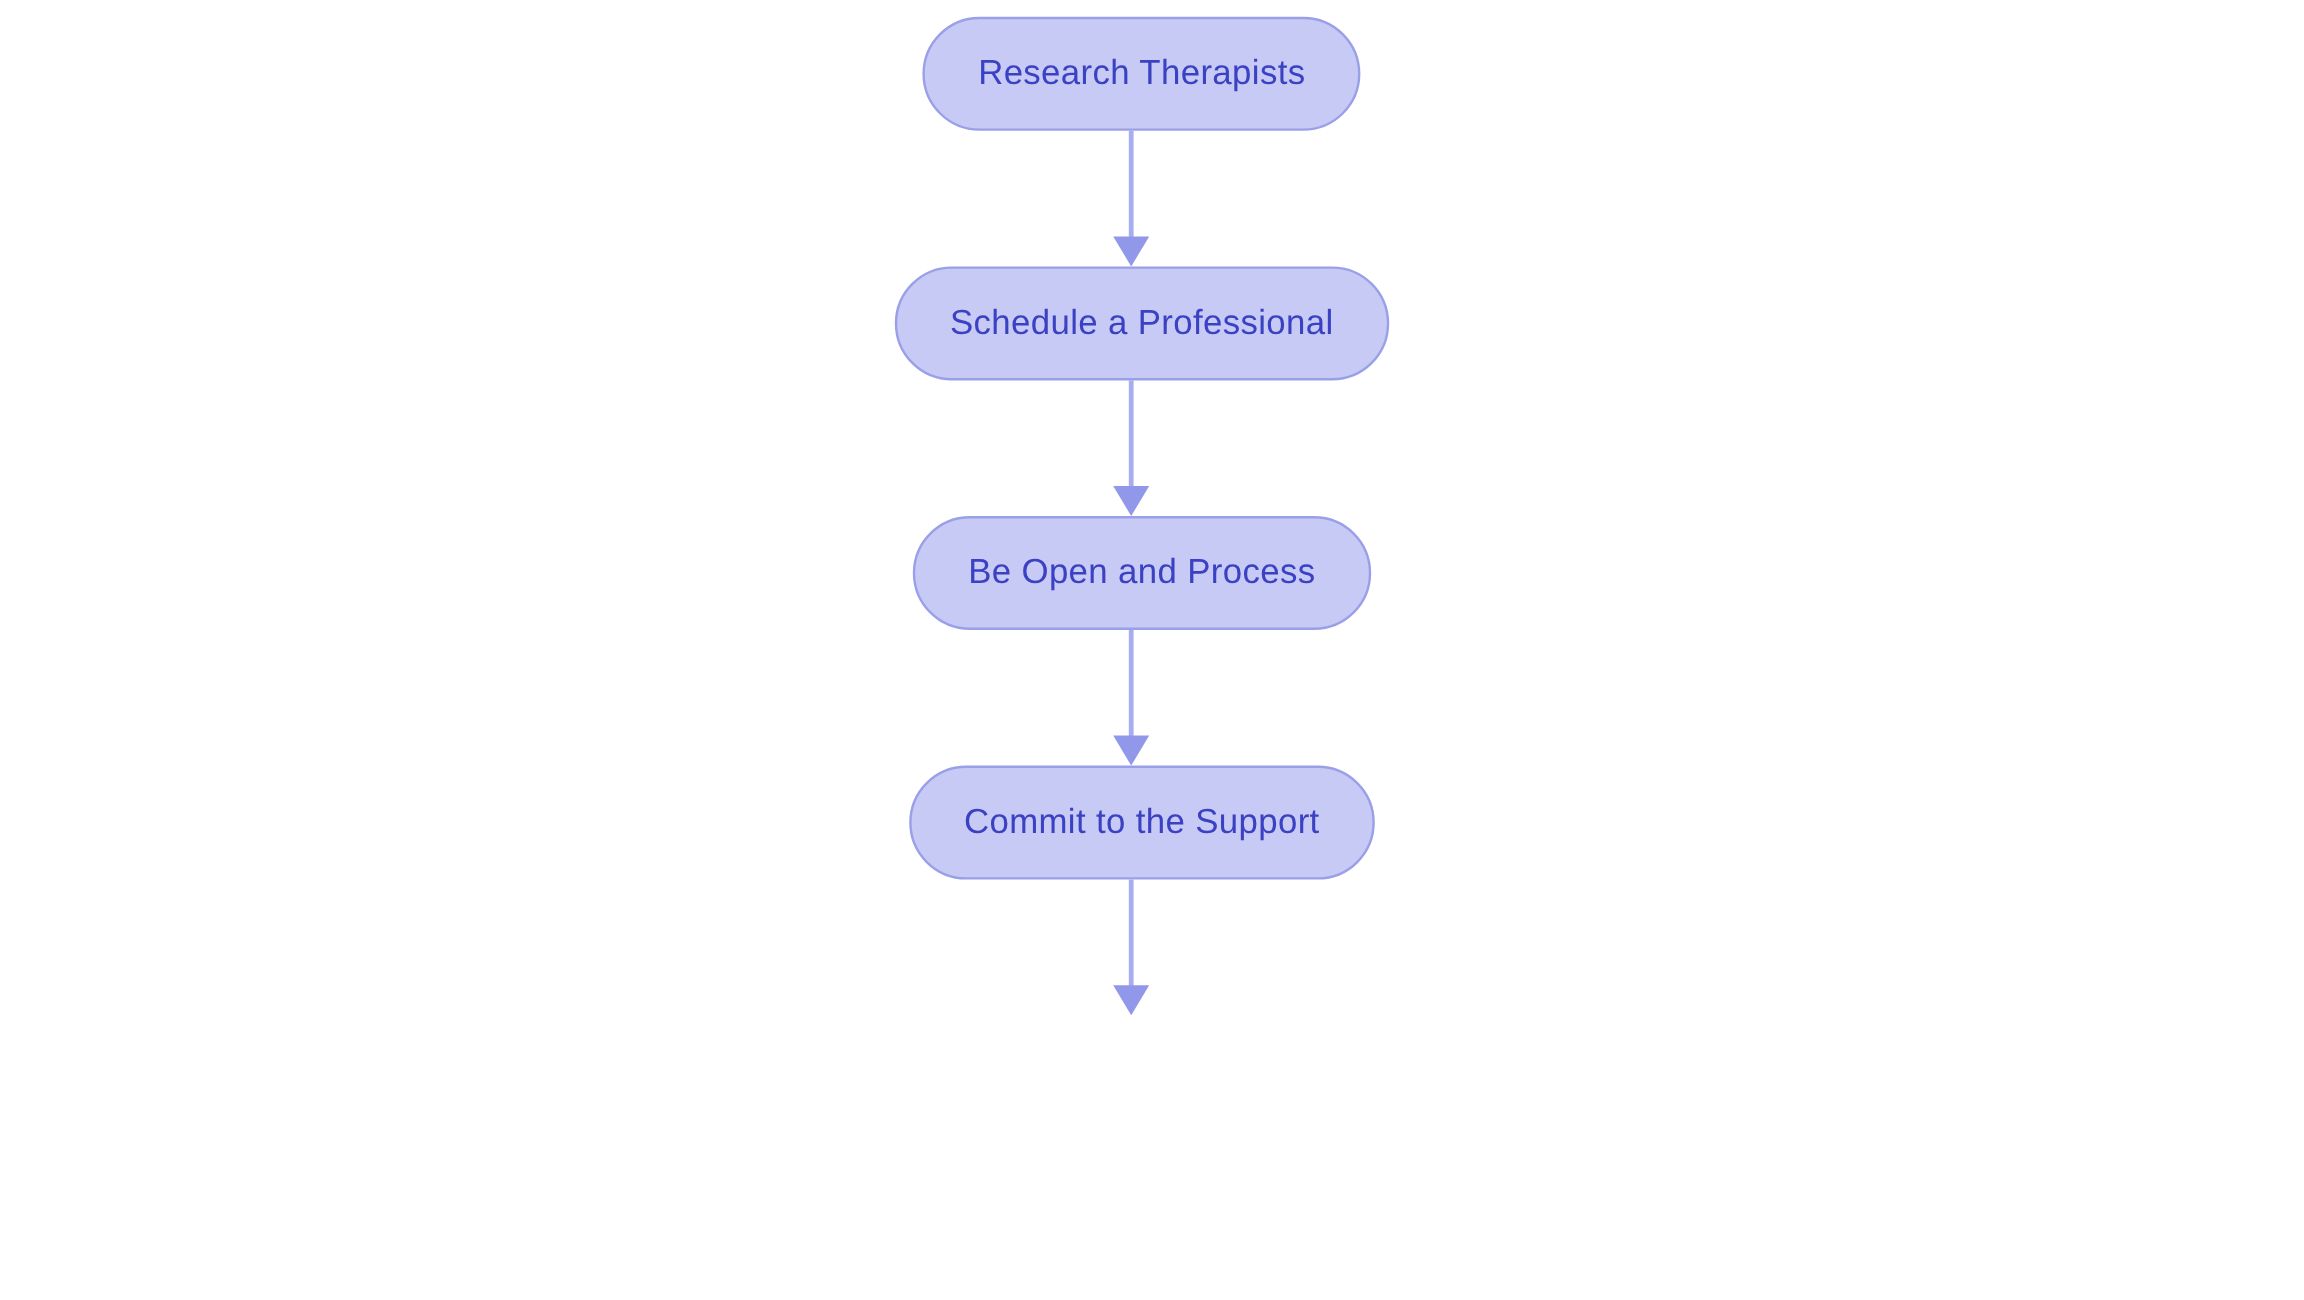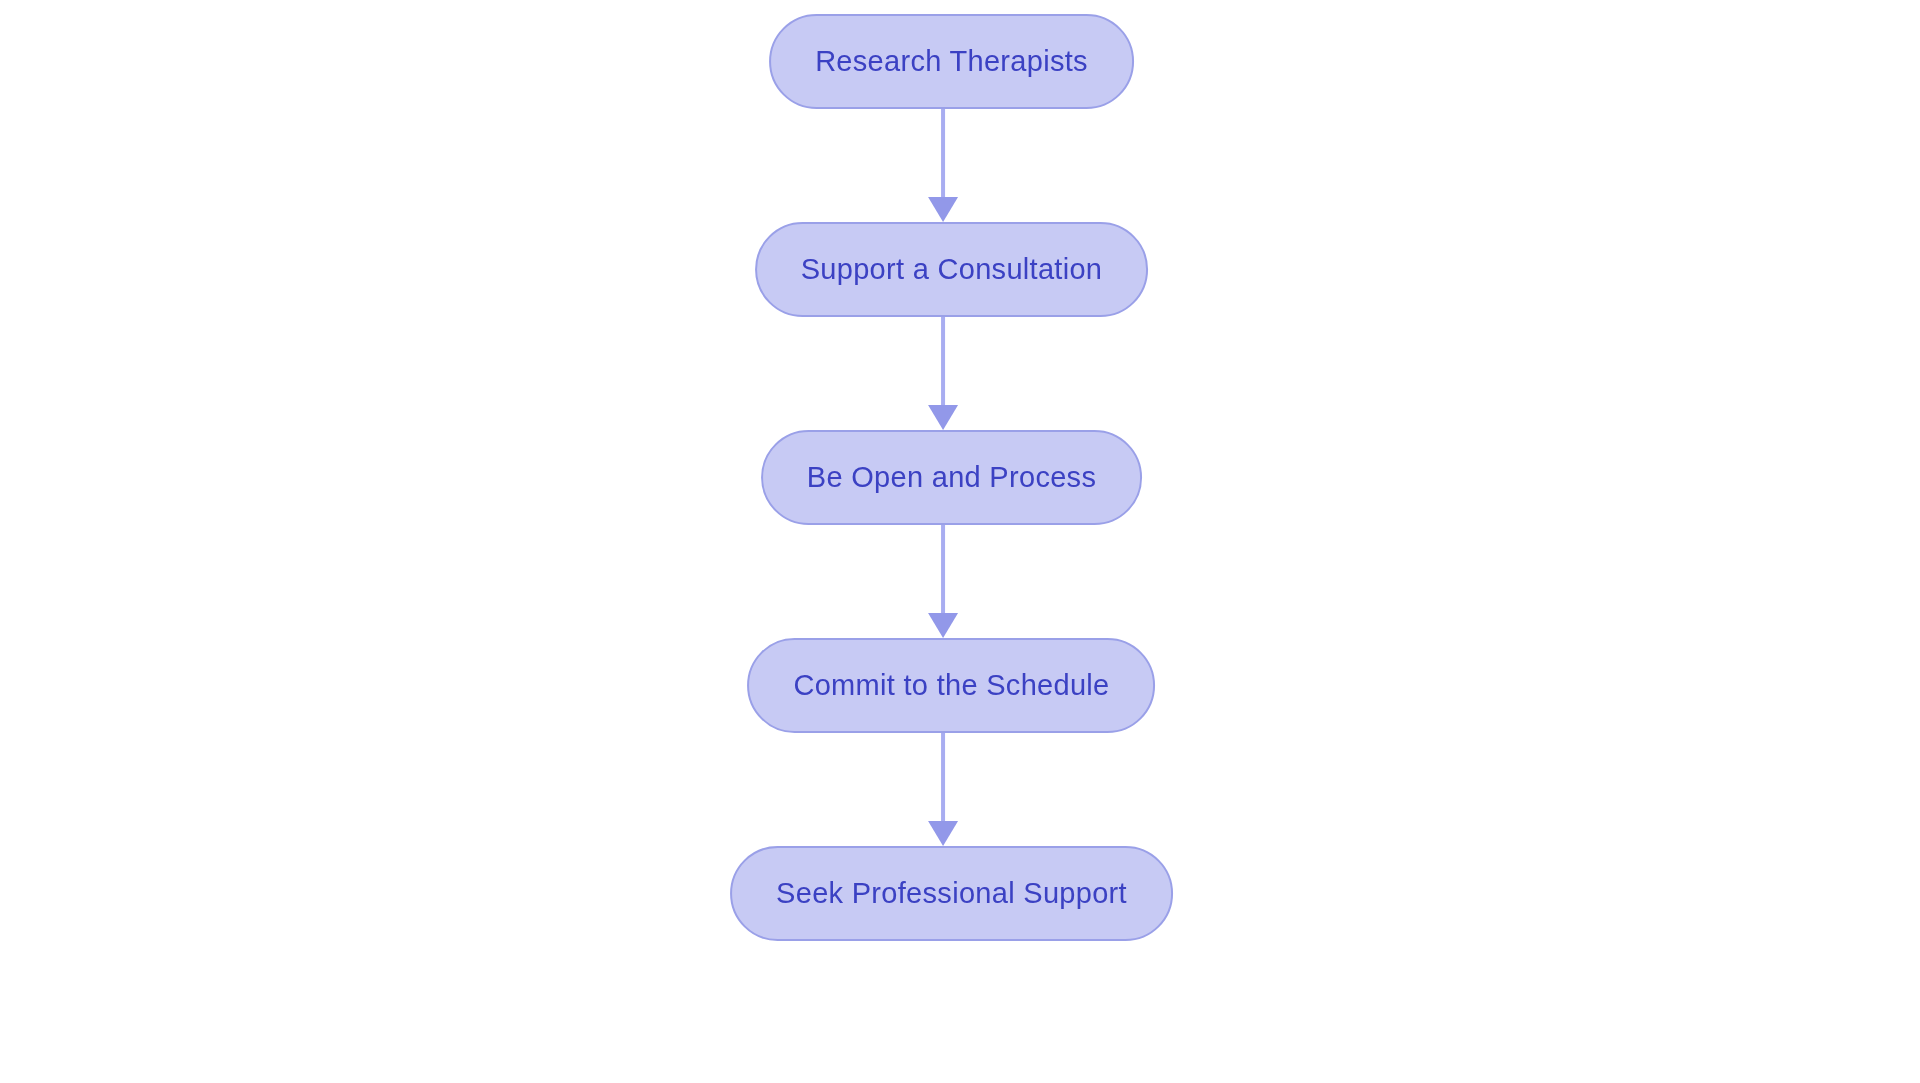--- a/index.html
+++ b/index.html
@@ -82,44 +82,41 @@
     <div class="node">
       <span class="node-label">Research Therapists</span>
     </div>
 
     <div class="arrow" aria-hidden="true">
       <div class="arrow-shaft"></div>
       <div class="arrow-head"></div>
     </div>
 
     <div class="node">
-      <span class="node-label">Support a Consultation</span>
+      <span class="node-label">Schedule a Professional</span>
     </div>
 
     <div class="arrow" aria-hidden="true">
       <div class="arrow-shaft"></div>
       <div class="arrow-head"></div>
     </div>
 
     <div class="node">
       <span class="node-label">Be Open and Process</span>
     </div>
 
     <div class="arrow" aria-hidden="true">
       <div class="arrow-shaft"></div>
       <div class="arrow-head"></div>
     </div>
 
     <div class="node">
-      <span class="node-label">Commit to the Schedule</span>
+      <span class="node-label">Commit to the Support</span>
     </div>
 
     <div class="arrow" aria-hidden="true">
       <div class="arrow-shaft"></div>
       <div class="arrow-head"></div>
     </div>
 
-    <div class="node">
-      <span class="node-label">Seek Professional Support</span>
-    </div>
 
   </div>
 </div>
 
 </body></html>

